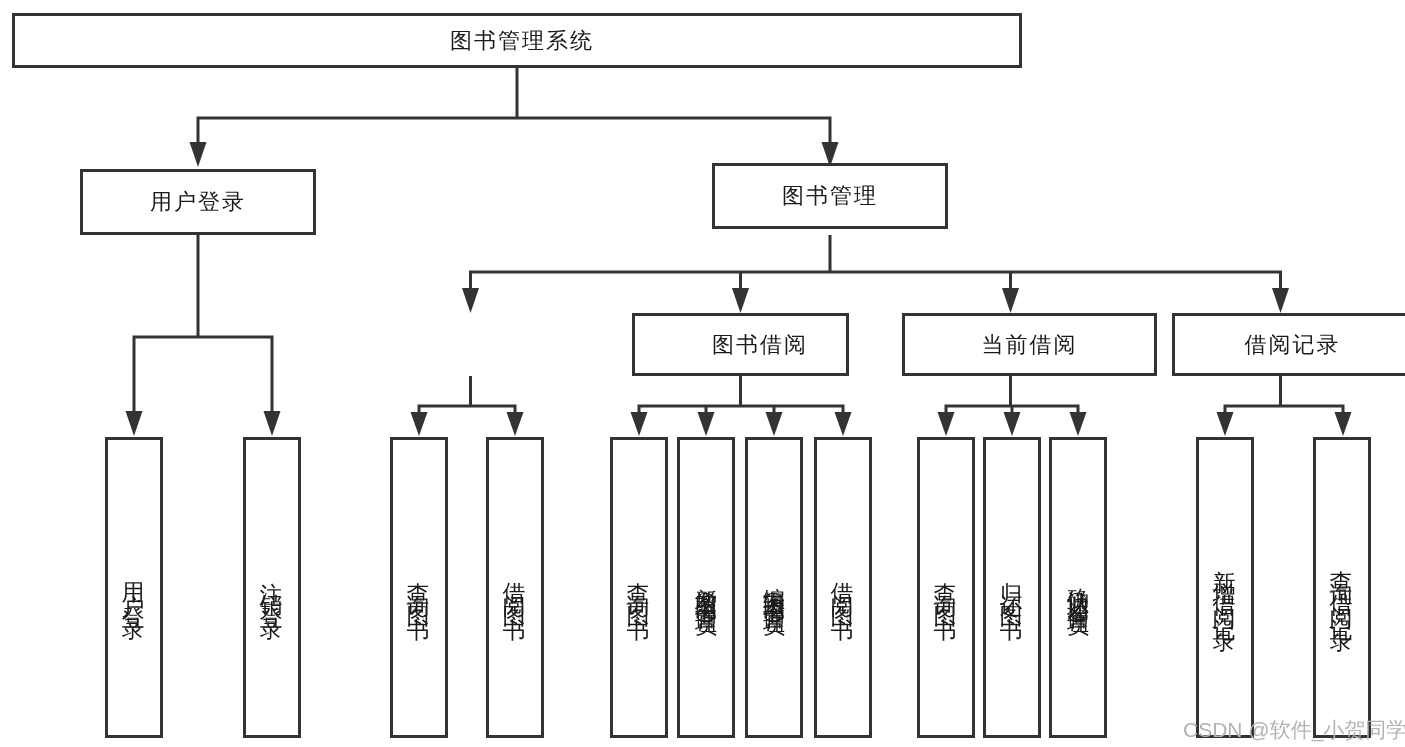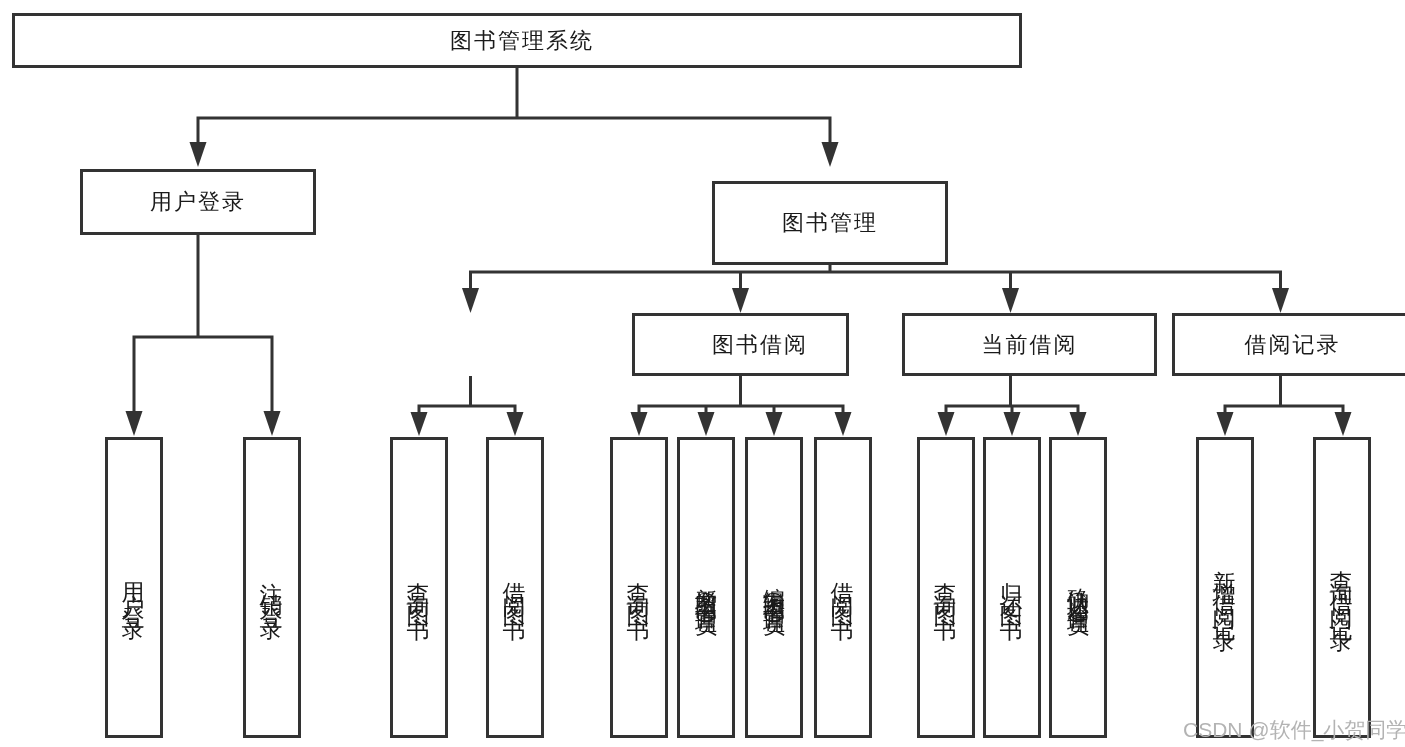--- a/index.html
+++ b/index.html
@@ -119,21 +119,21 @@
     </g>
   </svg>
 
   <div class="node" style="left:12px; top:13px; width:1010px; height:55px;padding-left:10px;">
     <span class="hlabel">图书管理系统</span>
   </div>
 
   <div class="node" style="left:80px; top:169px; width:236px; height:66px;">
     <span class="hlabel">用户登录</span>
   </div>
-  <div class="node" style="left:712px; top:181px; width:236px; height:84px;font-family:Liberation Serif, serif;">
+  <div class="node" style="left:712px; top:163px; width:236px; height:66px;font-family:Liberation Serif, serif;">
     <span class="hlabel">图书管理</span>
   </div>
 
   <div class="node" style="left:632px; top:313px; width:217px; height:63px;padding-left:39px;">
     <span class="hlabel">图书借阅</span>
   </div>
   <div class="node" style="left:902px; top:313px; width:255px; height:63px;">
     <span class="hlabel">当前借阅</span>
   </div>
   <div class="node" style="left:1172px; top:313px; width:241px; height:63px;">

